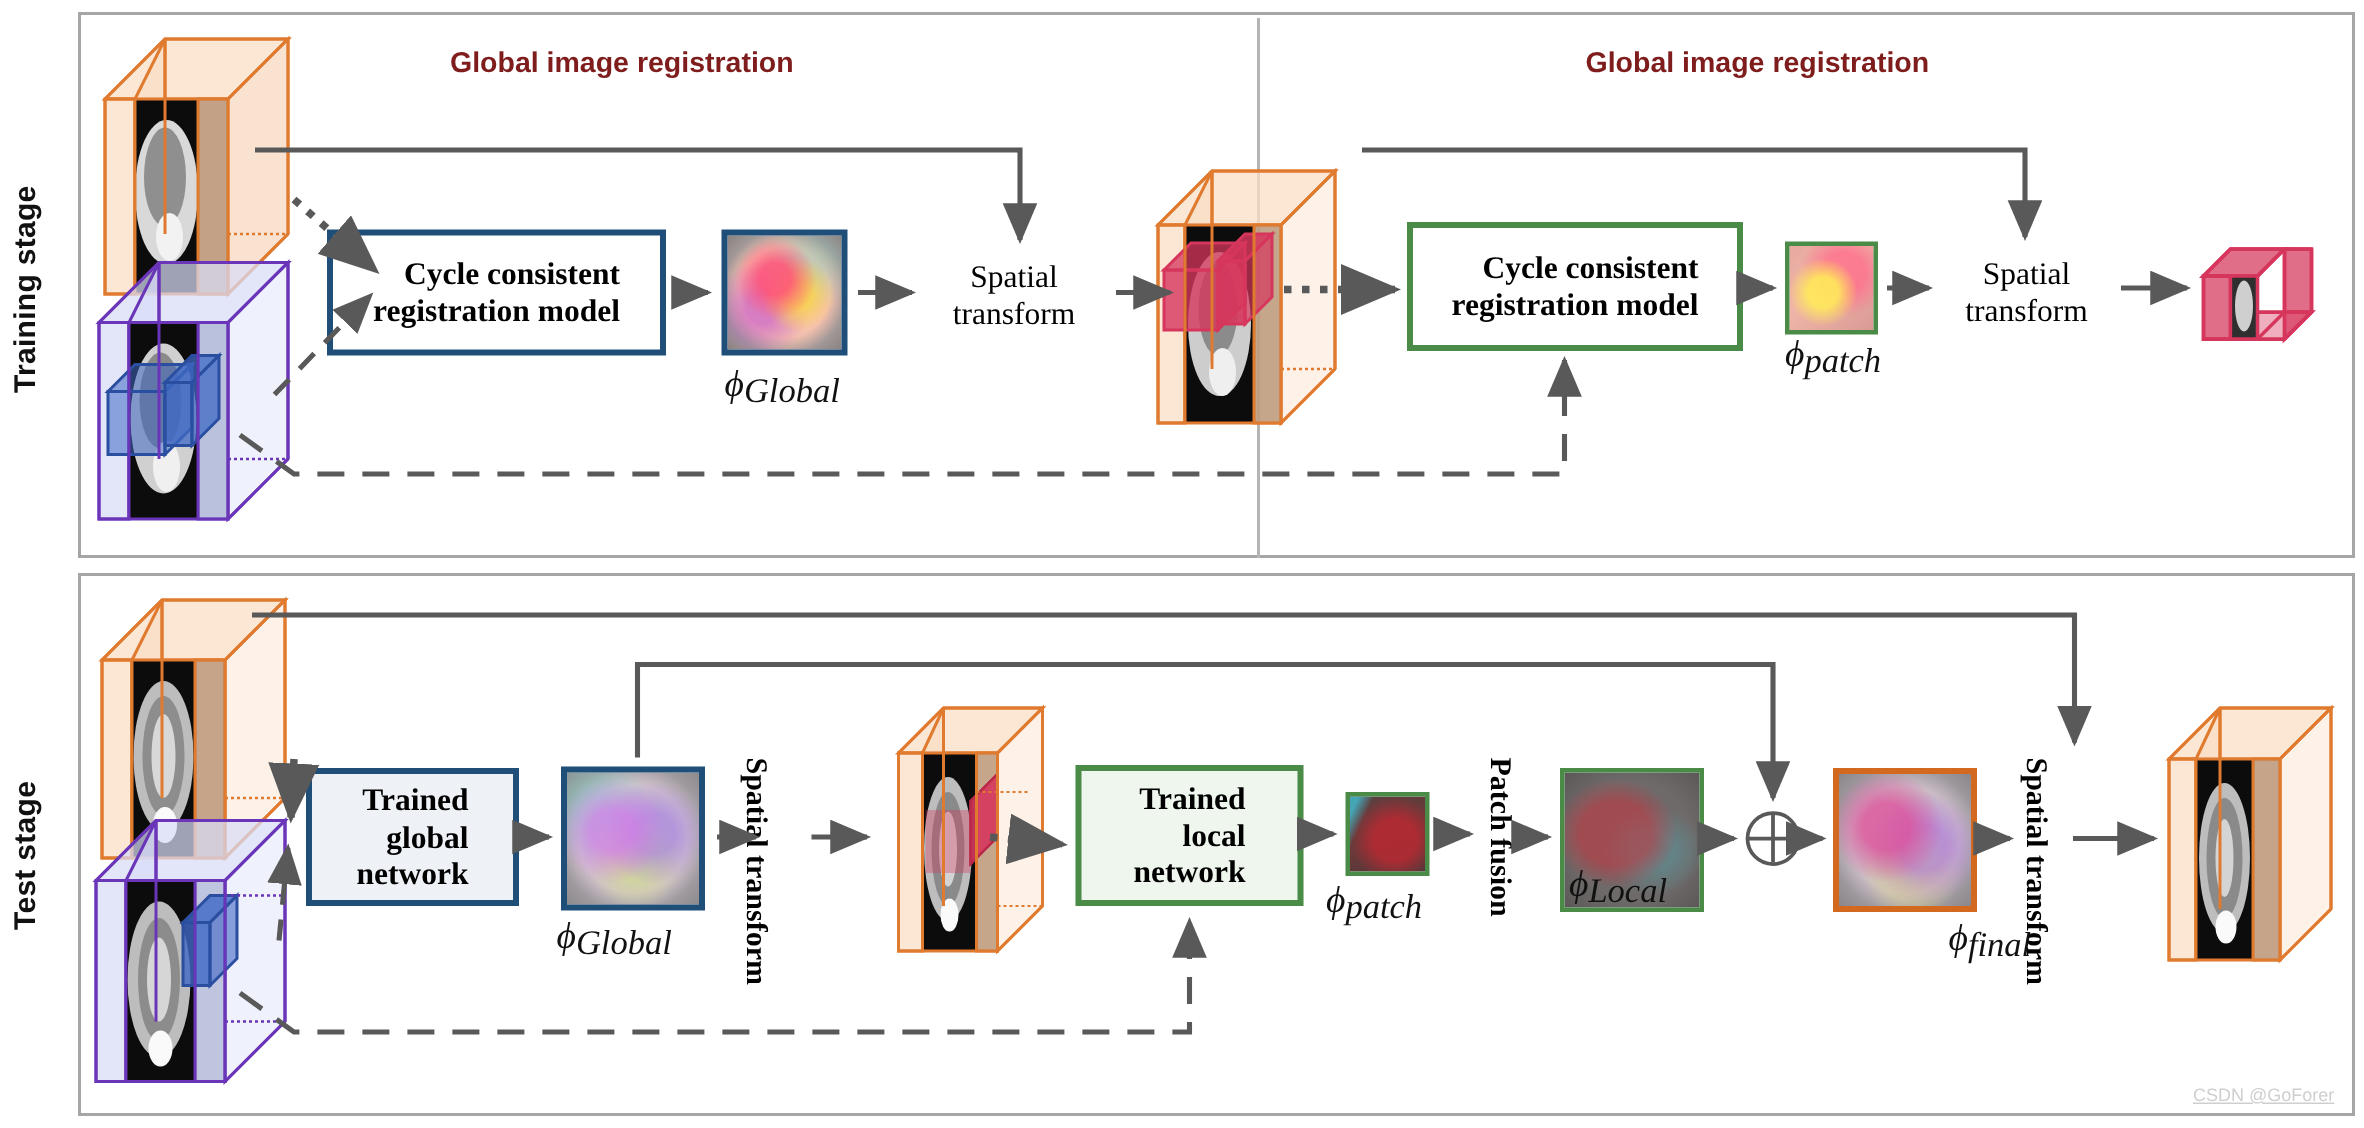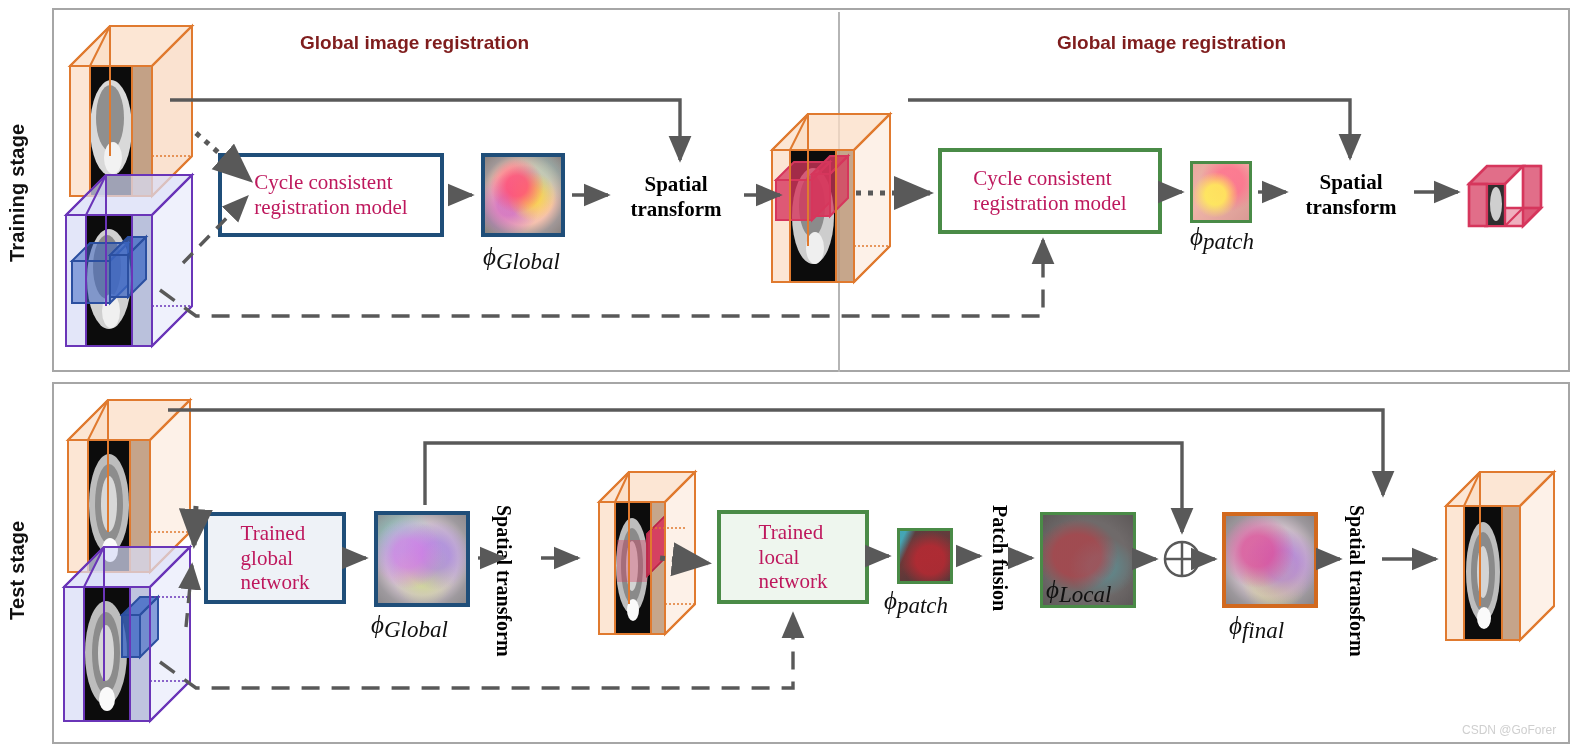--- a/index.html
+++ b/index.html
@@ -18,33 +18,33 @@
   #label-test{left:6px;top:495px;height:150px;width:28px;}
 
   .col-title{position:absolute;font-family:"Liberation Sans",sans-serif;font-weight:bold;
      font-size:19px;color:#7f1d1d;white-space:nowrap;}
   #title-global{left:300px;top:32px;}
   #title-local{left:1057px;top:32px;}
   #vdiv{position:absolute;left:838px;top:12px;width:2px;height:360px;background:#b5b5b5;}
 
   
   .procbox{position:absolute;box-sizing:border-box;display:flex;align-items:center;
-     justify-content:center;text-align:left;font-weight:normal;color:#be185d;line-height:1.18;}
+     justify-content:center;text-align:right;font-weight:bold;color:#000000;line-height:1.18;}
   .blue-box{border:4px solid #1f4e79;background:#ffffff;}
   .green-box{border:4px solid #4a8b47;background:#ffffff;}
   .blue-fill{border:4px solid #1f4e79;background:#eef2f7;}
   .green-fill{border:4px solid #4a8b47;background:#eef6ee;}
 
   #box-cc-global{left:218px;top:153px;width:226px;height:84px;font-size:21px;}
   #box-cc-local{left:938px;top:148px;width:224px;height:86px;font-size:21px;}
   #box-trained-global{left:204px;top:512px;width:142px;height:92px;font-size:21px;}
   #box-trained-local{left:717px;top:510px;width:152px;height:94px;font-size:21px;}
 
   
-  .ptxt{position:absolute;font-weight:bold;color:#000;text-align:center;line-height:1.2;}
+  .ptxt{position:absolute;font-weight:normal;color:#000;text-align:center;line-height:1.2;}
   #txt-st1{left:618px;top:172px;width:116px;font-size:21px;}
   #txt-st2{left:1296px;top:170px;width:110px;font-size:21px;}
   .vtxt{position:absolute;font-weight:bold;color:#000;white-space:nowrap;font-size:20px;
       writing-mode:vertical-rl;text-align:center;line-height:1.15;}
   #txt-st3{left:492px;top:505px;height:110px;}
   #txt-patchfusion{left:988px;top:505px;height:100px;}
   #txt-st4{left:1345px;top:505px;height:110px;}
 
   
   .phibox{position:absolute;box-sizing:border-box;overflow:hidden;}
@@ -56,21 +56,21 @@
   #cap-g1{left:483px;top:243px;}
   #phi-p1{left:1190px;top:161px;width:62px;height:62px;border:3px solid #4a8b47;}
   #cap-p1{left:1190px;top:223px;}
   #phi-g2{left:374px;top:511px;width:96px;height:96px;border:4px solid #1f4e79;}
   #cap-g2{left:371px;top:611px;}
   #phi-p2{left:897px;top:528px;width:56px;height:56px;border:3px solid #4a8b47;}
   #cap-p2{left:884px;top:587px;}
   #phi-l2{left:1040px;top:512px;width:96px;height:96px;border:3px solid #4a8b47;}
   #cap-l2{left:1046px;top:576px;}
   #phi-f2{left:1222px;top:512px;width:96px;height:96px;border:4px solid #d2691e;}
-  #cap-f2{left:1229px;top:612px;font-family:Liberation Serif, serif;}
+  #cap-f2{left:1299px;top:612px;font-family:Liberation Serif, serif;}
 
   
   .tex-global1{background:
       radial-gradient(circle at 42% 38%, rgba(255,80,120,.85) 0 16%, rgba(255,80,120,0) 42%),
       radial-gradient(circle at 62% 52%, rgba(255,215,60,.75) 0 14%, rgba(255,215,60,0) 40%),
       radial-gradient(circle at 30% 64%, rgba(190,70,210,.55) 0 14%, rgba(190,70,210,0) 44%),
       radial-gradient(circle at 70% 28%, rgba(120,210,190,.4) 0 12%, rgba(120,210,190,0) 40%),
       radial-gradient(circle at 50% 50%, rgba(245,190,170,.95) 0 56%, rgba(150,140,140,.9) 78%, #8a8280 100%);}
   .tex-global2{background:
       radial-gradient(circle at 34% 44%, rgba(215,120,235,.7) 0 18%, rgba(215,120,235,0) 46%),
@@ -100,21 +100,21 @@
   .vol{position:absolute;}
 
   
   #wires{position:absolute;left:0;top:0;width:1576px;height:752px;pointer-events:none;}
 
   
   #plus-circle{position:absolute;left:1160px;top:537px;width:44px;height:44px;}
 
   
   #watermark{position:absolute;left:1462px;top:723px;font-family:"Liberation Sans",sans-serif;
-      font-size:12px;color:#cfcfcf;white-space:nowrap;}
+      font-size:12px;color:#cfcfcf;white-space:nowrap;text-decoration:underline;}
 </style>
 </head>
 <body>
 
 <div class="root">
 
   <div class="panel" id="panel-training"></div>
   <div class="panel" id="panel-test"></div>
 
   <div class="stage-label" id="label-training">Training stage</div>

